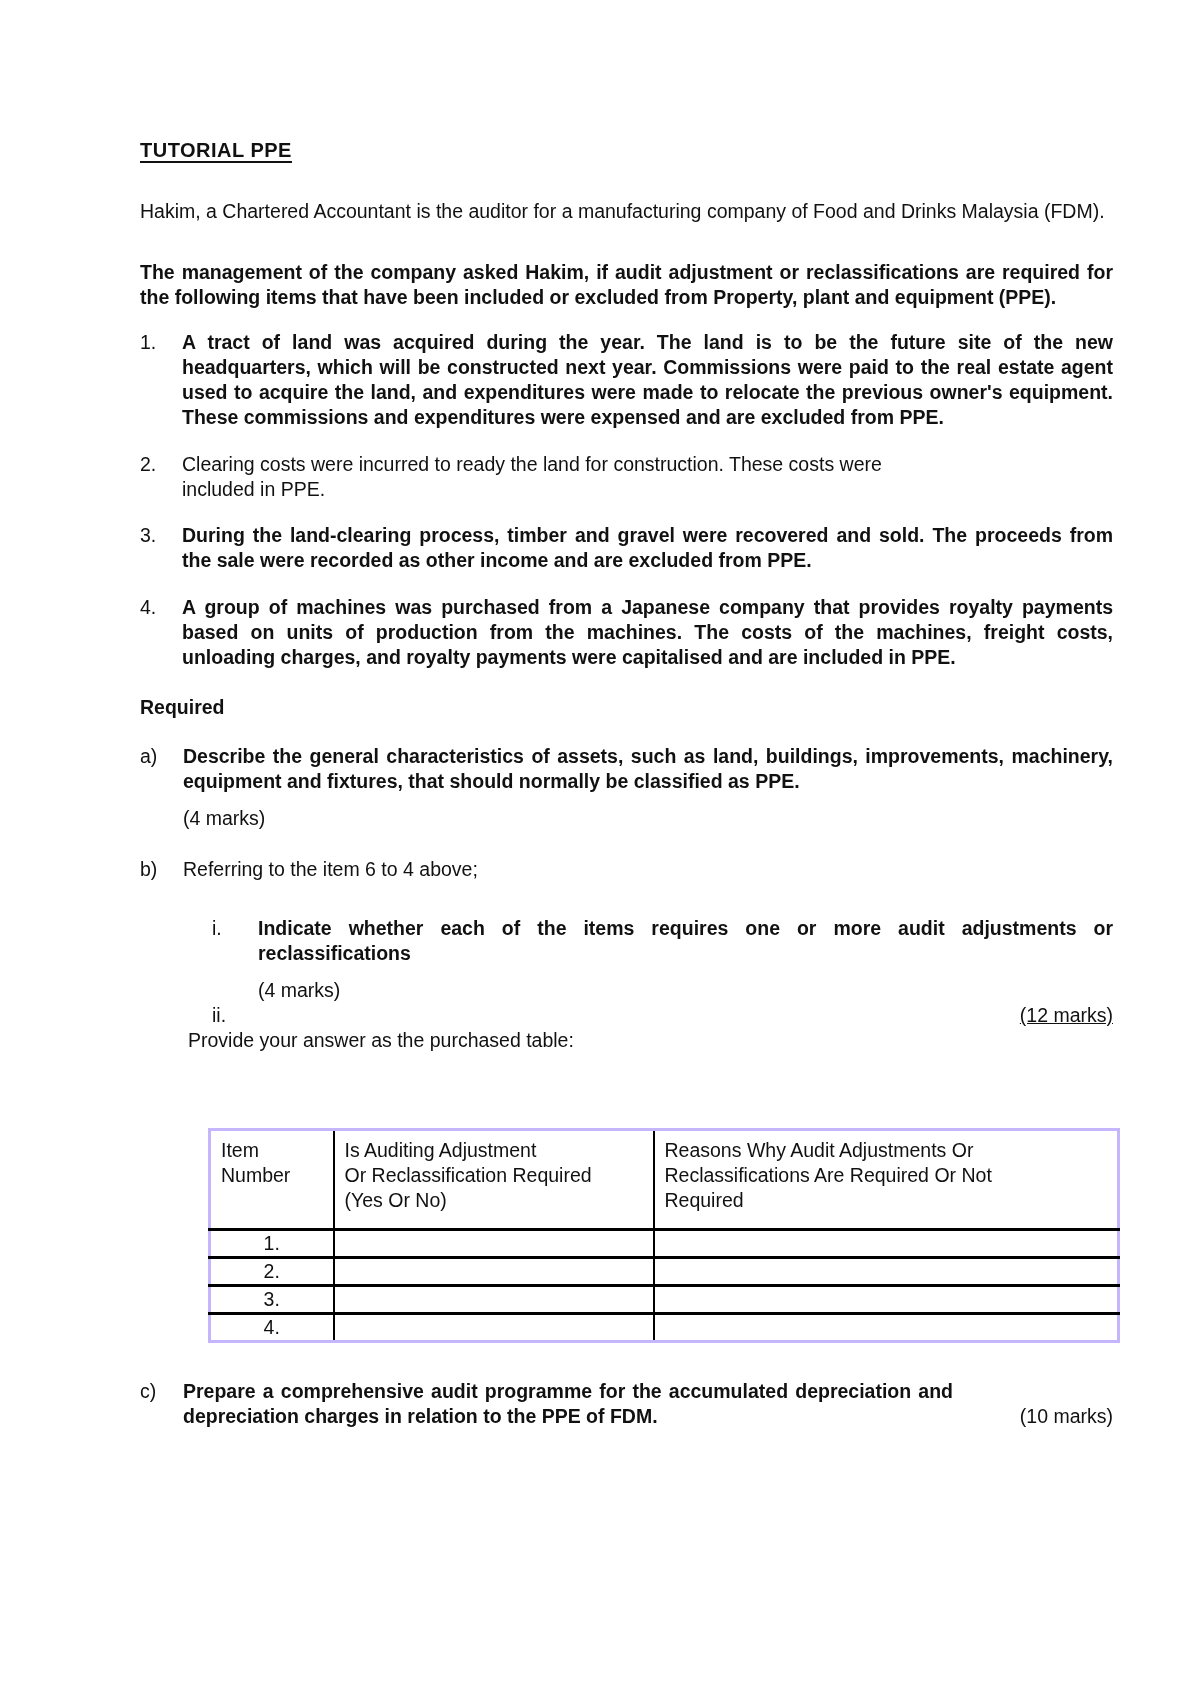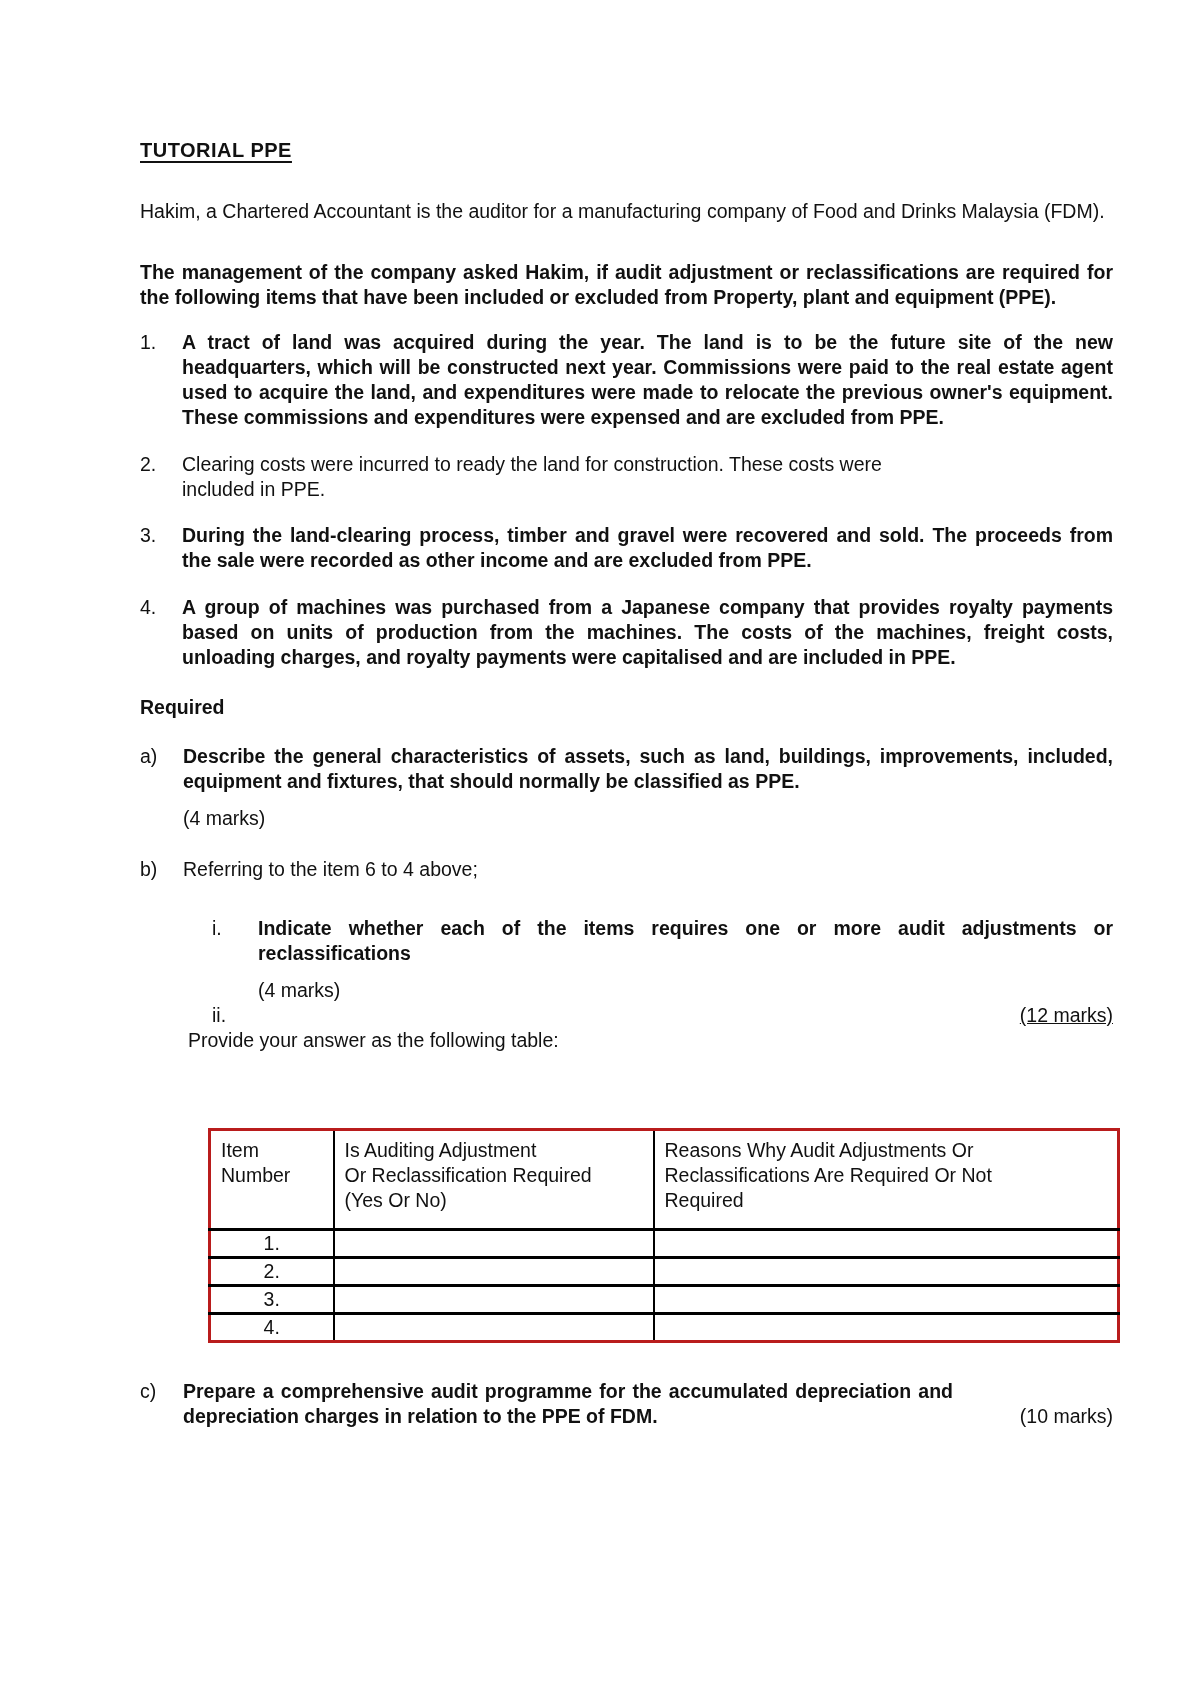--- a/index.html
+++ b/index.html
@@ -81,21 +81,21 @@
   table.answer-table {
     border-collapse: collapse;
     table-layout: fixed;
     width: 909px;
     margin-left: 68px;
     margin-top: 75px;
   }
   table.answer-table col.col-item   { width: 124px; }
   table.answer-table col.col-adjust { width: 320px; }
   table.answer-table col.col-reason { width: 465px; }
-  table.answer-table { border: 3px solid #b91c1c; }
+  table.answer-table { border: 3px solid #c4b5fd; }
   table.answer-table th, table.answer-table td {
     border: 2px solid #000;
     font-weight: normal;
     font-size: 19.5px;
     line-height: 25px;
     vertical-align: top;
   }
   table.answer-table th {
     height: 100px;
     text-align: left;
@@ -142,41 +142,41 @@
 
   <div class="num-item" style="margin-bottom:25px;">
     <span class="marker">4.</span>
     <div class="justify">A group of machines was purchased from a Japanese company that provides royalty payments based on units of production from the machines. The costs of the machines, freight costs, unloading charges, and royalty payments were capitalised and are included in PPE.</div>
   </div>
 
   <div class="required">Required</div>
 
   <div class="part-item">
     <span class="marker">a)</span>
-    <div class="justify">Describe the general characteristics of assets, such as land, buildings, improvements, included, equipment and fixtures, that should normally be classified as PPE.</div>
+    <div class="justify">Describe the general characteristics of assets, such as land, buildings, improvements, machinery, equipment and fixtures, that should normally be classified as PPE.</div>
     <div class="marks-line">(4 marks)</div>
   </div>
 
   <div class="part-item gap-26">
     <span class="marker">b)</span>
     <div>Referring to the item 6 to 4 above;</div>
   </div>
 
   <div class="sub-item gap-34">
     <span class="marker">i.</span>
     <div class="justify">Indicate whether each of the items requires one or more audit adjustments or reclassifications</div>
     <div class="marks-line">(4 marks)</div>
   </div>
 
   <div class="sub-item gap-18">
     <span class="marker">ii.</span>
     <div class="marks-tight">(12 marks)</div>
   </div>
 
-  <div class="table-intro">Provide your answer as the following table:</div>
+  <div class="table-intro">Provide your answer as the purchased table:</div>
 
   <table class="answer-table">
     <colgroup>
       <col class="col-item">
       <col class="col-adjust">
       <col class="col-reason">
     </colgroup>
     <thead>
       <tr>
         <th class="prewrap">Item

